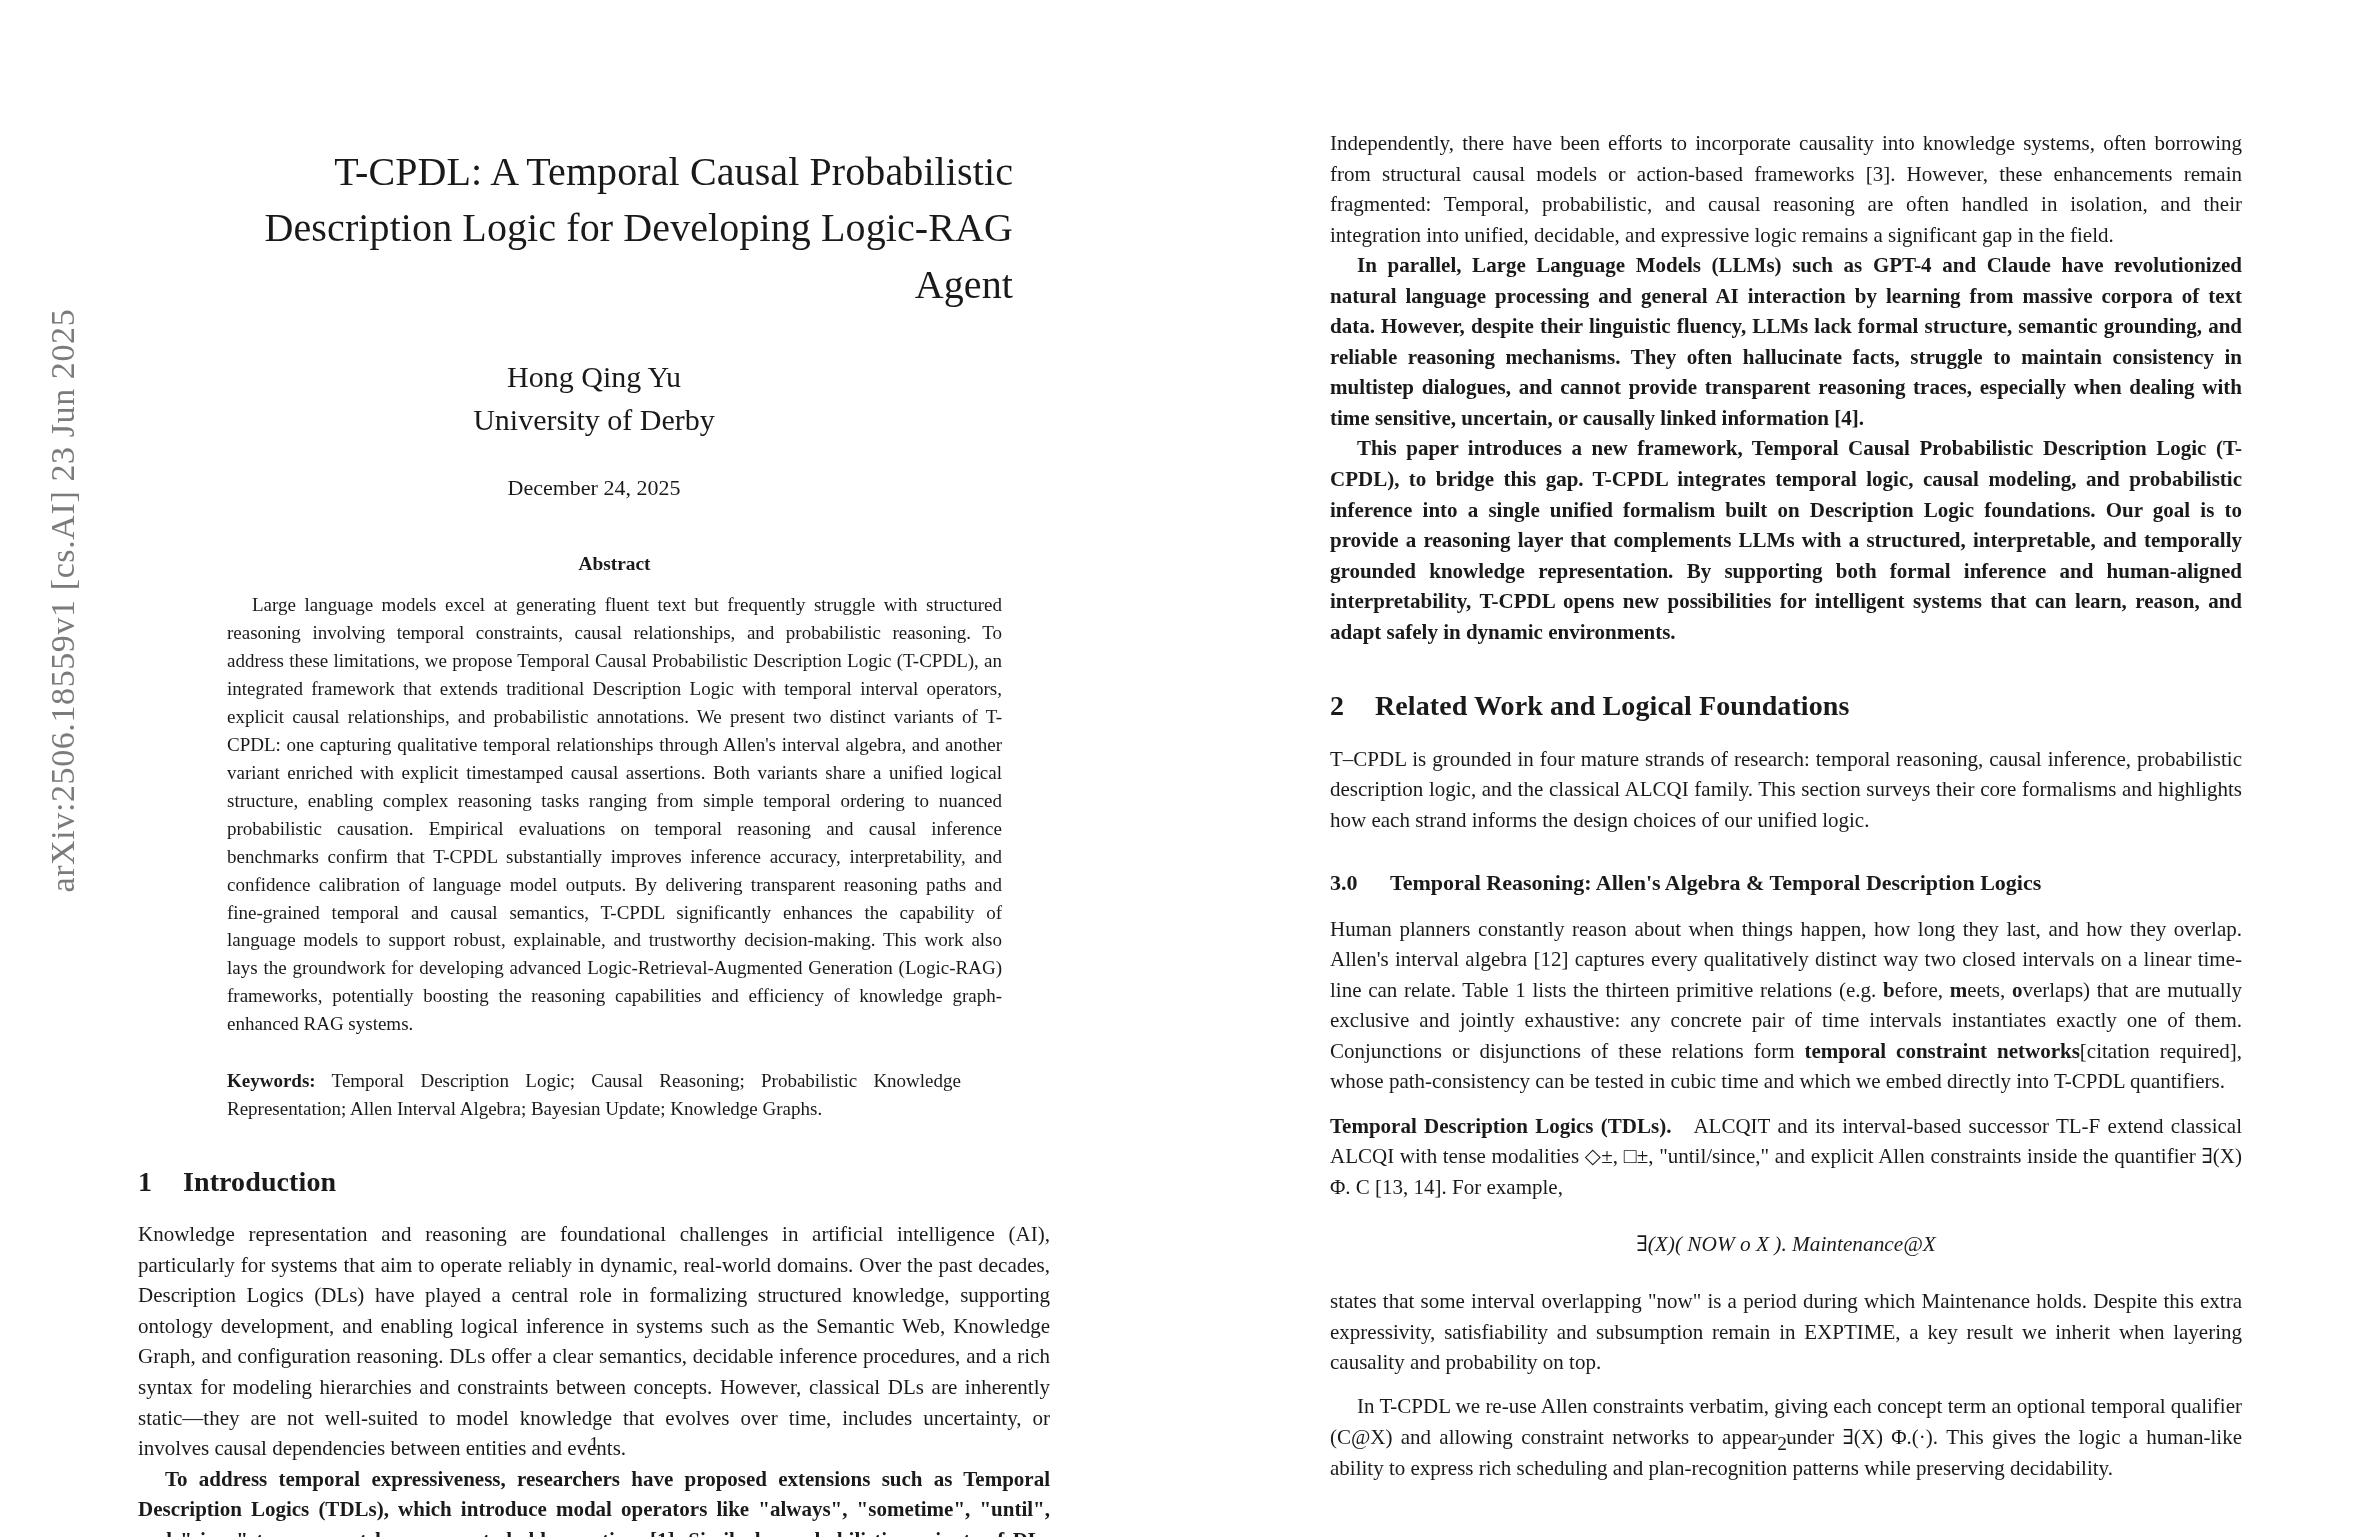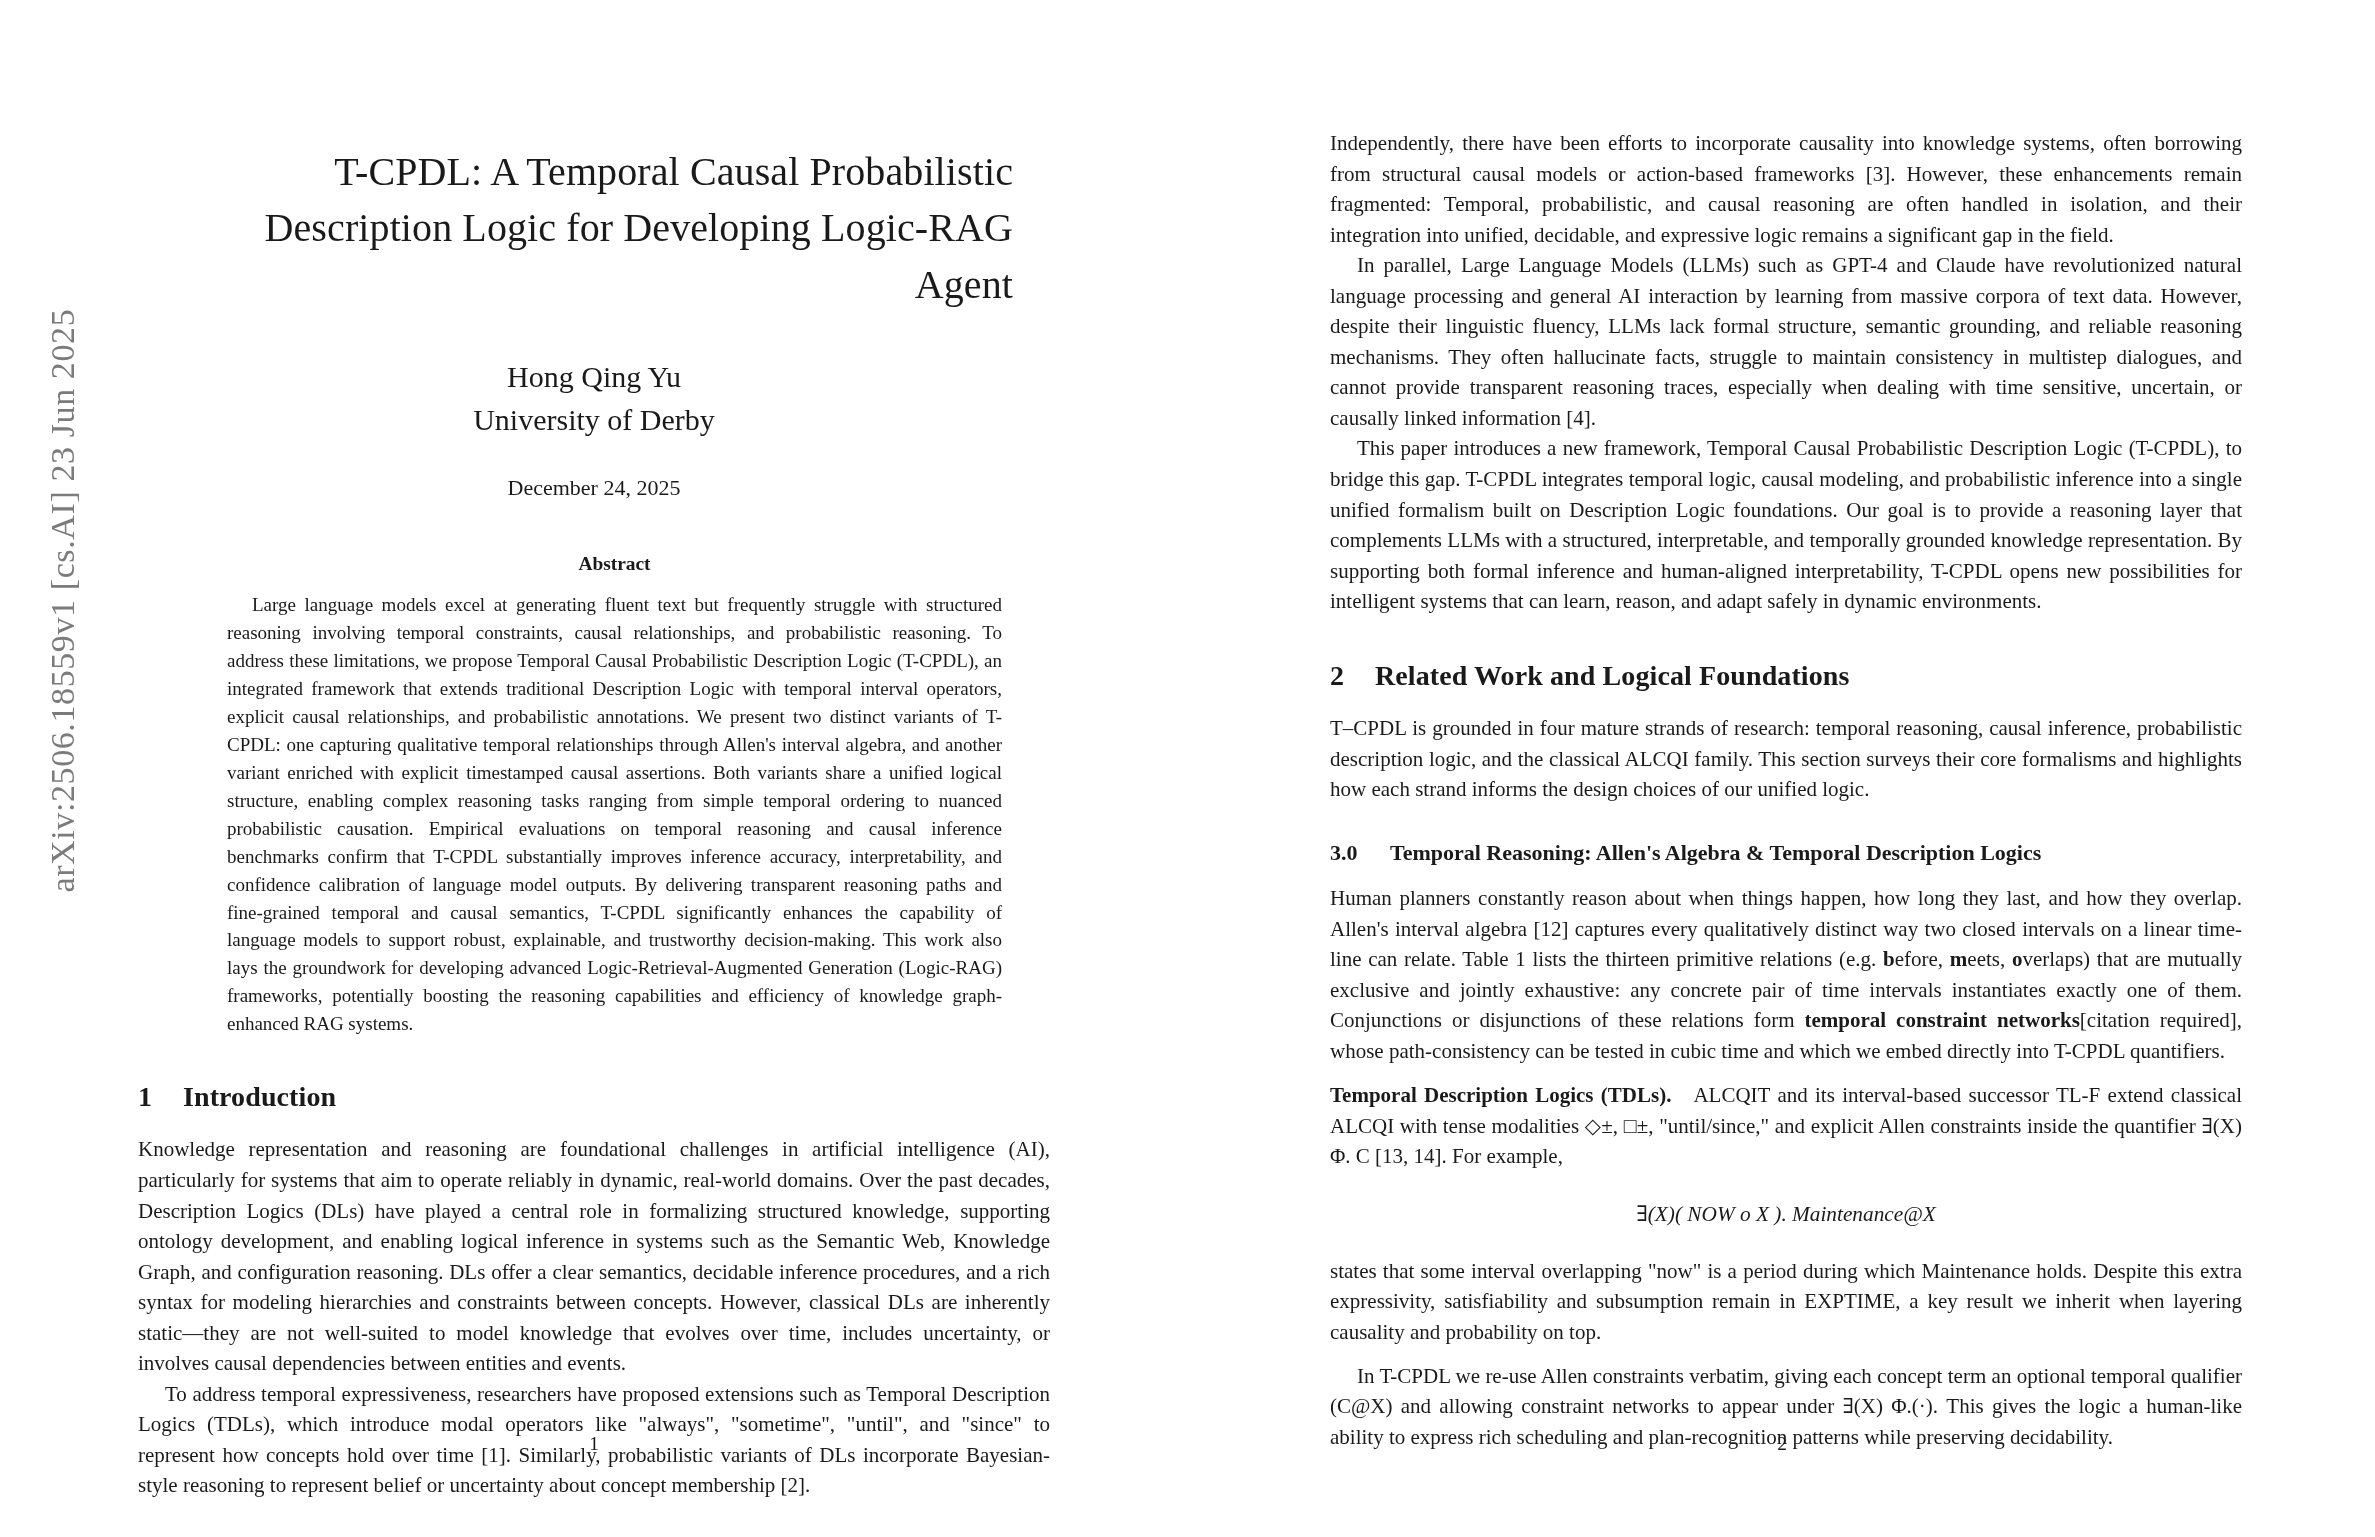--- a/index.html
+++ b/index.html
@@ -115,21 +115,21 @@
   h3.subsec .num { display: inline-block; min-width: 60px; }
 
   
   p.para {
     font-size: 21px;
     line-height: 1.455;
     text-align: justify;
     margin: 0;
     hyphens: none;
   }
-  p.para + p.para { text-indent: 27px; }
+  p.para + p.para { text-indent: 27px; font-weight: bold; }
   p.para.noindent { text-indent: 0; }
   p.para.indent { text-indent: 27px; }
 
   .runin { font-weight: bold; }
   .it { }
   .bd { font-weight: bold; }
 
   .display-math {
     text-align: center;
     font-style: italic;
@@ -165,20 +165,24 @@
       <div>University of Derby</div>
     </div>
 
     <div class="paper-date">December 24, 2025</div>
 
     <div class="abstract-wrap">
       <div class="abstract-heading">Abstract</div>
       <div class="abstract-body">Large language models excel at generating fluent text but frequently struggle with structured reasoning involving temporal constraints, causal relationships, and probabilistic reasoning. To address these limitations, we propose Temporal Causal Probabilistic Description Logic (T-CPDL), an integrated framework that extends traditional Description Logic with temporal interval operators, explicit causal relationships, and probabilistic annotations. We present two distinct variants of T-CPDL: one capturing qualitative temporal relationships through Allen's interval algebra, and another variant enriched with explicit timestamped causal assertions. Both variants share a unified logical structure, enabling complex reasoning tasks ranging from simple temporal ordering to nuanced probabilistic causation. Empirical evaluations on temporal reasoning and causal inference benchmarks confirm that T-CPDL substantially improves inference accuracy, interpretability, and confidence calibration of language model outputs. By delivering transparent reasoning paths and fine-grained temporal and causal semantics, T-CPDL significantly enhances the capability of language models to support robust, explainable, and trustworthy decision-making. This work also lays the groundwork for developing advanced Logic-Retrieval-Augmented Generation (Logic-RAG) frameworks, potentially boosting the reasoning capabilities and efficiency of knowledge graph-enhanced RAG systems.</div>
     </div>
 
+    <div class="keywords">
+      <b>Keywords:</b>
+      <span>Temporal Description Logic; Causal Reasoning; Probabilistic Knowledge Representation; Allen Interval Algebra; Bayesian Update; Knowledge Graphs.</span>
+    </div>
 
     <h2 class="sec">
       <span class="num">1</span><span>Introduction</span>
     </h2>
 
     <p class="para noindent">Knowledge representation and reasoning are foundational challenges in artificial intelligence (AI), particularly for systems that aim to operate reliably in dynamic, real-world domains. Over the past decades, Description Logics (DLs) have played a central role in formalizing structured knowledge, supporting ontology development, and enabling logical inference in systems such as the Semantic Web, Knowledge Graph, and configuration reasoning. DLs offer a clear semantics, decidable inference procedures, and a rich syntax for modeling hierarchies and constraints between concepts. However, classical DLs are inherently static—they are not well-suited to model knowledge that evolves over time, includes uncertainty, or involves causal dependencies between entities and events.</p>
     <p class="para indent">To address temporal expressiveness, researchers have proposed extensions such as Temporal Description Logics (TDLs), which introduce modal operators like "always", "sometime", "until", and "since" to represent how concepts hold over time [1]. Similarly, probabilistic variants of DLs incorporate Bayesian-style reasoning to represent belief or uncertainty about concept membership [2].</p>
 
   </div>
 

